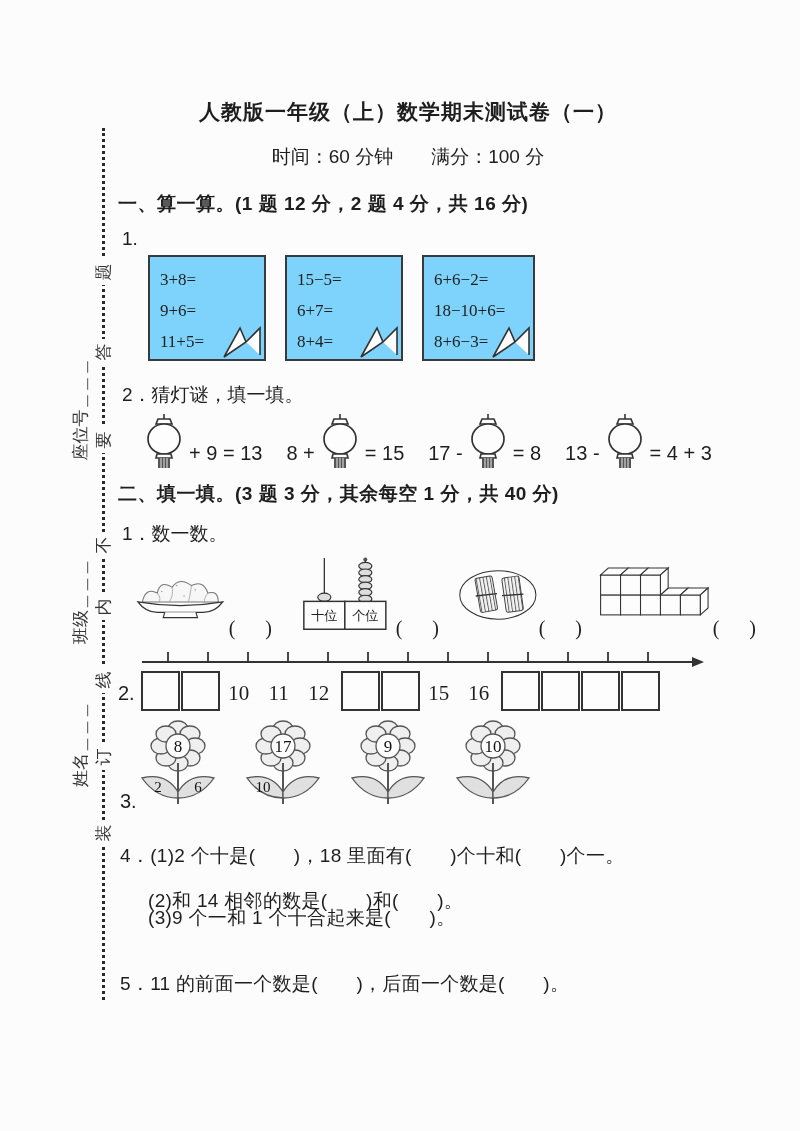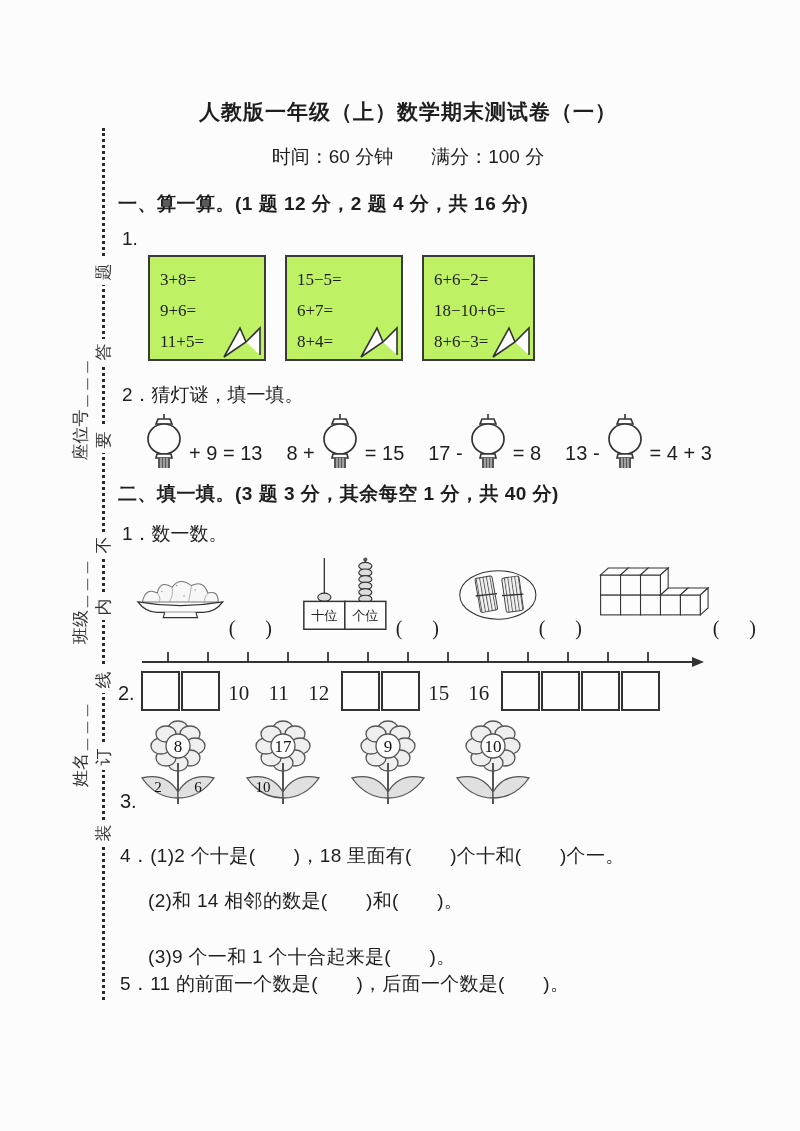--- a/index.html
+++ b/index.html
@@ -19,21 +19,21 @@
   
   .content{position:absolute;left:118px;top:0;width:606px;}
   .abs{position:absolute;}
   .title{width:560px;text-align:center;font-size:21px;font-weight:bold;letter-spacing:1px;}
   .subtitle{width:560px;text-align:center;font-size:19px;}
   .sec-head{font-size:19px;font-weight:bold;letter-spacing:.5px;}
   .q-line{font-size:19px;white-space:pre-wrap;}
 
   
   .cards{display:flex;gap:19px;}
-  .card{position:relative;border:2px solid #3a3a3a;height:106px;background:#bef264;
+  .card{position:relative;border:2px solid #3a3a3a;height:106px;background:#7dd3fc;
         padding:7px 0 0 10px;box-sizing:border-box;}
   .card.w1{width:118px;}.card.w2{width:118px;}.card.w3{width:118px;}.card.w4{width:113px;}
   .card .ln{font-family:"Liberation Serif",serif;font-size:17px;height:31px;line-height:31px;}
   .curl{position:absolute;right:2px;bottom:0;}
 
   
   .lantern-row{display:flex;align-items:flex-end;font-size:20px;}
   .lantern-row .eq-text{padding:0 5px 4px 5px;white-space:pre;margin-top:36px;}
   .lantern-item{display:flex;align-items:flex-end;}
 
@@ -378,17 +378,17 @@
         <path d="M46,82 Q24,82 10,62 Q34,56 46,76 Z" fill="#e0e0e0" stroke="#555" stroke-width="1.3"></path>
         <path d="M46,82 Q68,82 82,62 Q58,56 46,76 Z" fill="#e0e0e0" stroke="#555" stroke-width="1.3"></path>
         <text x="46" y="36" text-anchor="middle" font-size="17" font-family="Liberation Serif,serif" fill="#111">10</text>
         <text x="26" y="76" text-anchor="middle" font-size="15" font-family="Liberation Serif,serif" fill="#111"></text>
         <text x="66" y="76" text-anchor="middle" font-size="15" font-family="Liberation Serif,serif" fill="#111"></text>
       </svg>
     </div>
 
     <div class="abs fill-q" style="left:2px;top:843px">4．(1)2 个十是(　　)，18 里面有(　　)个十和(　　)个一。</div>
     <div class="abs fill-q" style="left:30px;top:888px">(2)和 14 相邻的数是(　　)和(　　)。</div>
-    <div class="abs fill-q" style="left:30px;top:944px">(3)9 个一和 1 个十合起来是(　　)。</div>
+    <div class="abs fill-q" style="left:30px;top:905px">(3)9 个一和 1 个十合起来是(　　)。</div>
     <div class="abs fill-q" style="left:2px;top:971px">5．11 的前面一个数是(　　)，后面一个数是(　　)。</div>
 
   </div>
 </div>
 
 </body></html>

